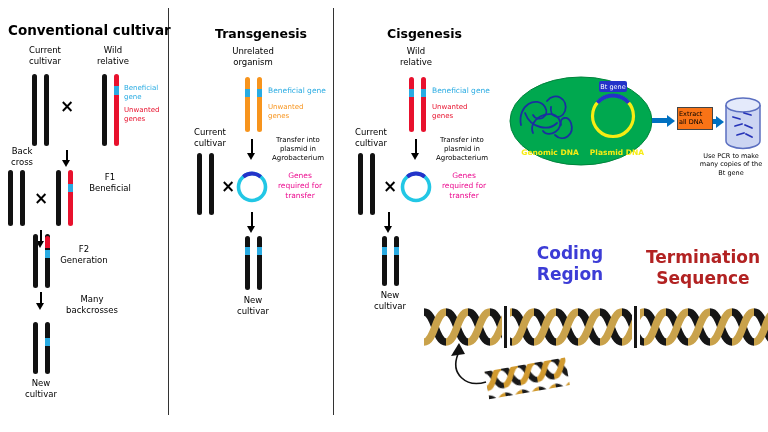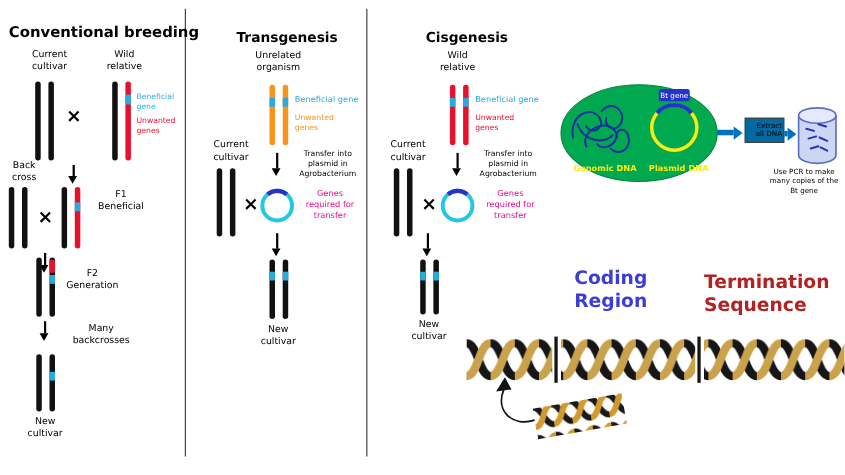--- a/index.html
+++ b/index.html
@@ -16,37 +16,37 @@
   .bar.red{background:#e8112d}
   .bar.orange{background:#f7941d}
   .bar i{position:absolute;left:0;width:5px;display:block}
   .cross{position:absolute;font-size:17px;font-weight:bold;line-height:1;color:#000}
   .darr{position:absolute;width:2px;background:#000}
   .darr::after{content:"";position:absolute;left:-3.6px;bottom:-7px;width:0;height:0;
     border:4.6px solid transparent;border-bottom:0;border-top:7px solid #000}
   .rarr{position:absolute;height:5px;background:#0070c0}
   .rarr::after{content:"";position:absolute;right:-8px;top:-3.5px;width:0;height:0;
     border:6px solid transparent;border-right:0;border-left:8px solid #0070c0}
-  .bigword{position:absolute;font-size:17px;font-weight:bold;text-align:left;line-height:1.22}
+  .bigword{position:absolute;font-size:17px;font-weight:bold;text-align:center;line-height:1.22}
   .c-blue{color:#29abe2}
   .c-red{color:#e8112d}
   .c-orange{color:#f7941d}
   .c-mag{color:#ec0b8f}
-  .box{position:absolute;border:1px solid #444;background:#0369a1;font-size:6.5px;
-    line-height:1.3;text-align:right;padding:2px 1px}
+  .box{position:absolute;border:1px solid #444;background:#f97316;font-size:6.5px;
+    line-height:1.3;text-align:left;padding:2px 1px}
 </style>
 </head>
 <body>
 
 <div class="canvas">
 
   <div class="vline" style="left:168px"></div>
   <div class="vline" style="left:333px"></div>
 
-  <div class="title" style="left:8px;top:22px;font-size:13.5px">Conventional breeding</div>
+  <div class="title" style="left:8px;top:22px;font-size:13.5px">Conventional cultivar</div>
 
   <div class="lbl" style="left:20px;top:45px;width:50px">Current cultivar</div>
   <div class="lbl" style="left:90px;top:45px;width:46px">Wild relative</div>
 
   <div class="bar" style="left:32px;top:74px;height:72px"></div>
   <div class="bar" style="left:44px;top:74px;height:72px"></div>
   <div class="cross" style="left:60px;top:98px">×</div>
   <div class="bar" style="left:102px;top:74px;height:72px"></div>
   <div class="bar red" style="left:114px;top:74px;height:72px">
     <i style="top:12px;height:9px;background:#29abe2"></i>

